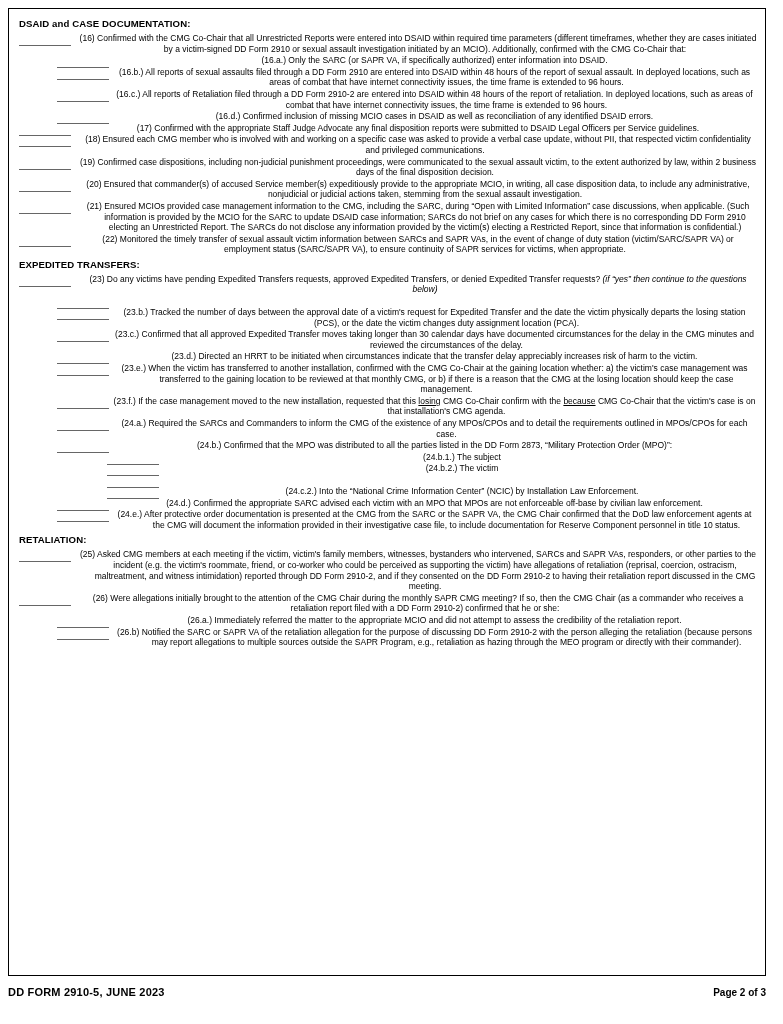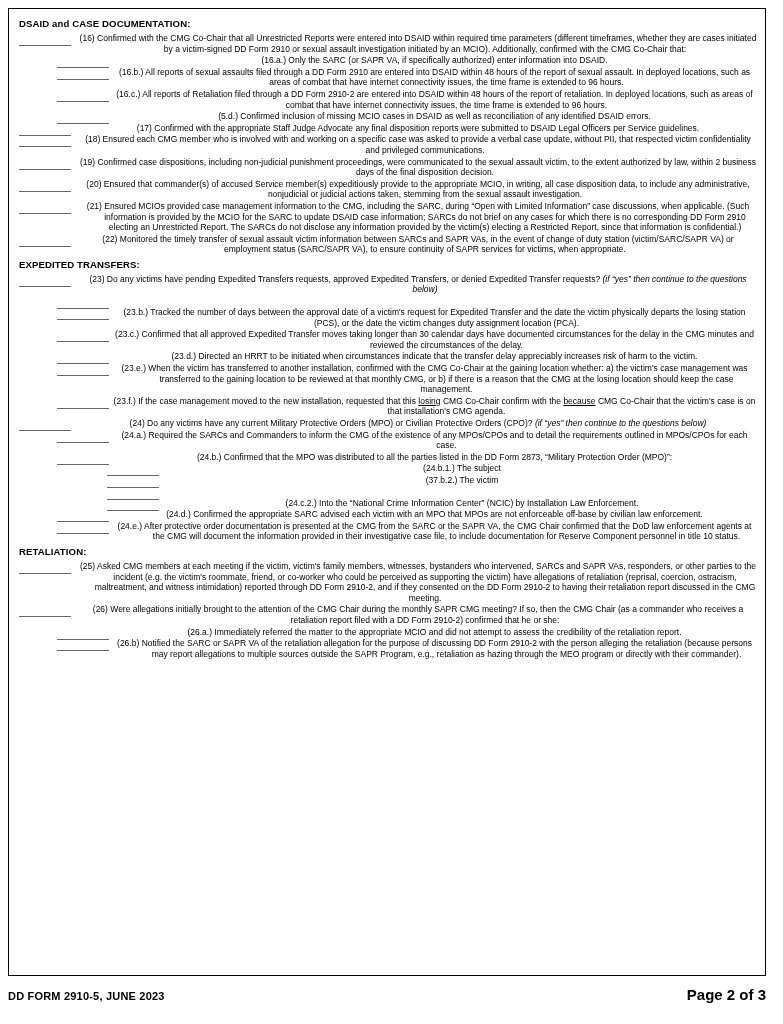--- a/index.html
+++ b/index.html
@@ -97,21 +97,21 @@
     display: flex;
     justify-content: space-between;
     align-items: baseline;
   }
   .footer-left {
     font-size: 11px;
     font-weight: bold;
     letter-spacing: 0.2px;
   }
   .footer-right {
-    font-size: 15px;
+    font-size: 10px;
     font-weight: bold;
   }
 </style>
 </head>
 <body>
 
 <div class="page">
 
   <div class="form-box" id="form-box">
       <div class="section-header first">DSAID and CASE DOCUMENTATION:</div>
@@ -145,21 +145,21 @@
         </div>
         <div class="item-text">
           <span class="body">(16.c.) All reports of Retaliation filed through a DD Form 2910-2 are entered into DSAID within 48 hours of the report of retaliation. In deployed locations, such as areas of combat that have internet connectivity issues, the time frame is extended to 96 hours.</span>
         </div>
       </div>
       <div class="item lvl2">
         <div class="blank-wrap">
           <div class="blank-line"></div>
         </div>
         <div class="item-text">
-          <span class="body">(5.d.) Confirmed inclusion of missing MCIO cases in DSAID as well as reconciliation of any identified DSAID errors.</span>
+          <span class="body">(16.d.) Confirmed inclusion of missing MCIO cases in DSAID as well as reconciliation of any identified DSAID errors.</span>
         </div>
       </div>
       <div class="item lvl1">
         <div class="blank-wrap">
           <div class="blank-line"></div>
         </div>
         <div class="item-text">
           <span class="body">(17) Confirmed with the appropriate Staff Judge Advocate any final disposition reports were submitted to DSAID Legal Officers per Service guidelines.</span>
         </div>
       </div>
@@ -250,28 +250,20 @@
         </div>
       </div>
       <div class="item lvl2">
         <div class="blank-wrap">
           <div class="blank-line"></div>
         </div>
         <div class="item-text">
           <span class="body"><span>(23.f.) If the case management moved to the new installation, requested that this </span><span class="udl">losing</span><span> CMG Co-Chair confirm with the </span><span class="udl">because</span><span> CMG Co-Chair that the victim's case is on that installation's CMG agenda.</span></span>
         </div>
       </div>
-      <div class="item lvl1">
-        <div class="blank-wrap">
-          <div class="blank-line"></div>
-        </div>
-        <div class="item-text">
-          <span class="body"><span>(24) Do any victims have any current Military Protective Orders (MPO) or Civilian Protective Orders (CPO)? </span><span class="ital">(if “yes” then continue to the questions below)</span></span>
-        </div>
-      </div>
       <div class="item lvl2">
         <div class="blank-wrap">
           <div class="blank-line"></div>
         </div>
         <div class="item-text">
           <span class="body">(24.a.) Required the SARCs and Commanders to inform the CMG of the existence of any MPOs/CPOs and to detail the requirements outlined in MPOs/CPOs for each case.</span>
         </div>
       </div>
       <div class="item lvl2">
         <div class="blank-wrap">
@@ -287,21 +279,21 @@
         </div>
         <div class="item-text">
           <span class="body">(24.b.1.) The subject</span>
         </div>
       </div>
       <div class="item lvl3">
         <div class="blank-wrap">
           <div class="blank-line"></div>
         </div>
         <div class="item-text">
-          <span class="body">(37.b.2.) The victim</span>
+          <span class="body">(24.b.2.) The victim</span>
         </div>
       </div>
       <div class="item lvl3">
         <div class="blank-wrap">
           <div class="blank-line"></div>
         </div>
       </div>
       <div class="item lvl3">
         <div class="blank-wrap">
           <div class="blank-line"></div>

